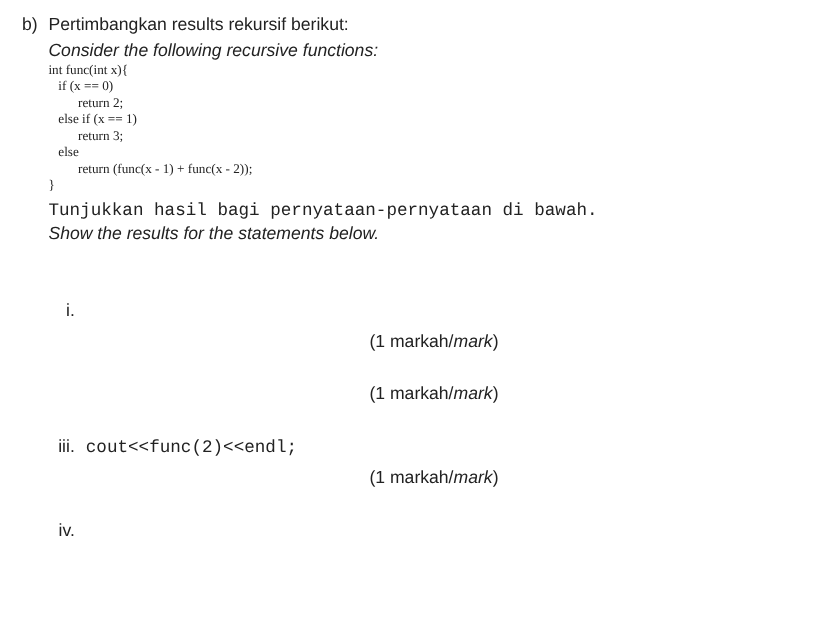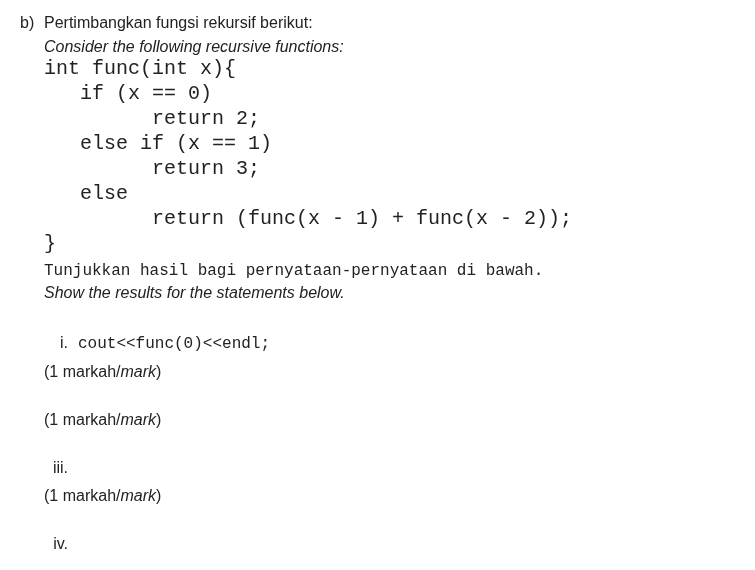--- a/index.html
+++ b/index.html
@@ -25,100 +25,100 @@
     .question-body {
       margin-left: 24px;
     }
     .prompt-my {
       margin-bottom: 6px;
     }
     .prompt-en {
       font-style: italic;
     }
     .code-block {
-      font-family: Liberation Mono, monospace;
-      font-size: 20px;
+      font-family: Liberation Serif, serif;
+      font-size: 12px;
       white-space: pre;
       line-height: 1.25;
       margin-bottom: 6px;
     }
     .followup-my {
       margin-bottom: 4px;
       font-family: Liberation Mono, monospace;
     }
     .followup-en {
       font-style: italic;
-      margin-bottom: 32px;
+      margin-bottom: 52px;
     }
     .subq {
       margin-bottom: 30px;
     }
     .subq-row {
       display: flex;
       align-items: baseline;
     }
     .subq-label {
       width: 34px;
       text-align: right;
       padding-right: 10px;
       font-weight: 400;
     }
     .subq-code {
       font-family: "Courier New", Courier, monospace;
       font-size: 16px;
     }
     .marks {
-      text-align: left;
+      text-align: center;
       margin-top: 10px;
       padding-right: 0;
     }
     .marks .italic {
       font-style: italic;
     }
   </style>
 </head>
 <body>
 
 <div class="question-label">b)</div>
 <div class="question-body">
 
-  <div class="prompt-my">Pertimbangkan fungsi rekursif berikut:</div>
+  <div class="prompt-my">Pertimbangkan results rekursif berikut:</div>
   <div class="prompt-en">Consider the following recursive functions:</div>
 
   <div class="code-block">int func(int x){
    if (x == 0)
          return 2;
    else if (x == 1)
          return 3;
    else
          return (func(x - 1) + func(x - 2));
 }</div>
 
   <div class="followup-my">Tunjukkan hasil bagi pernyataan-pernyataan di bawah.</div>
   <div class="followup-en">Show the results for the statements below.</div>
 
   <div class="subq">
     <div class="subq-row">
       <span class="subq-label">i.</span>
-      <span class="subq-code">cout&lt;&lt;func(0)&lt;&lt;endl;</span>
     </div>
     <div class="marks">
       <span>(1 markah/</span><span class="italic">mark</span><span>)</span>
     </div>
   </div>
 
   <div class="subq">
     <div class="marks">
       <span>(1 markah/</span><span class="italic">mark</span><span>)</span>
     </div>
   </div>
 
   <div class="subq">
     <div class="subq-row">
       <span class="subq-label">iii.</span>
+      <span class="subq-code">cout&lt;&lt;func(2)&lt;&lt;endl;</span>
     </div>
     <div class="marks">
       <span>(1 markah/</span><span class="italic">mark</span><span>)</span>
     </div>
   </div>
 
   <div class="subq">
     <div class="subq-row">
       <span class="subq-label">iv.</span>
 

